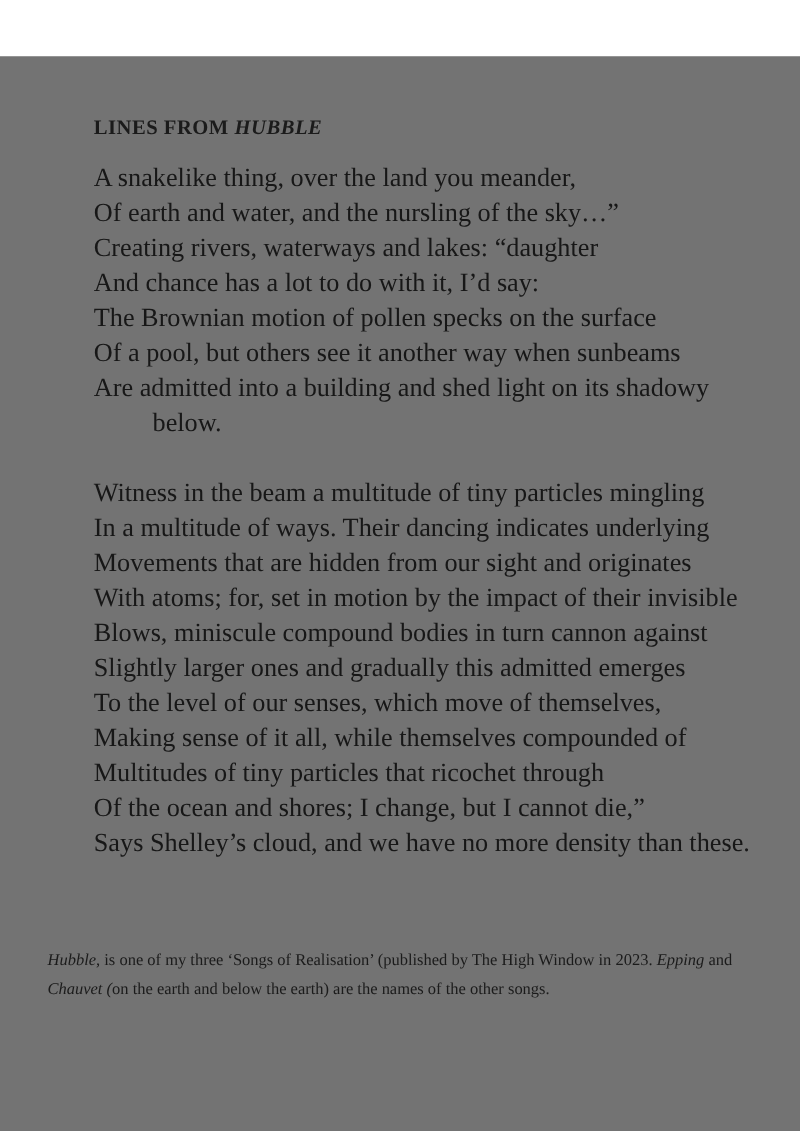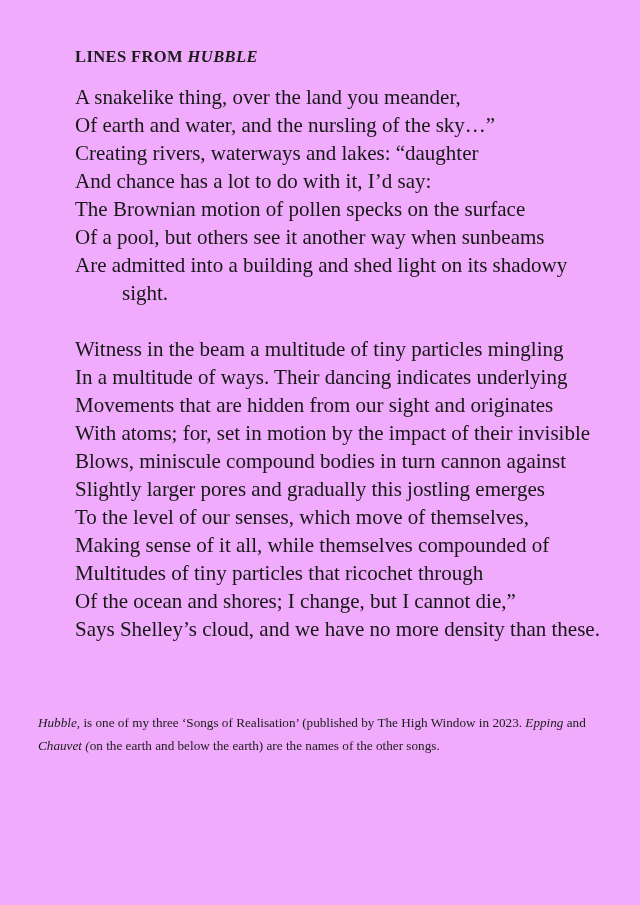--- a/index.html
+++ b/index.html
@@ -11,22 +11,23 @@
     width: 640px;
     height: 905px;
     position: relative;
     font-family: "Liberation Serif", "DejaVu Serif", serif;
     color: #1a1a1a;
     -webkit-font-smoothing: antialiased;
   }
   .page {
     position: absolute;
     inset: 0;
-    background: #f0abfc;
+    background: #737373;
     overflow: hidden;
+    margin-top: 45px;
   }
 
   
   .poem-title {
     position: absolute;
     left: 75px;
     top: 36px;
     font-size: 16.5px;
     letter-spacing: 0.4px;
     white-space: nowrap;
@@ -83,29 +84,29 @@
 
   <div class="poem-body">
       <div class="stanza">
         <div class="verse-line">A snakelike thing, over the land you meander,</div>
         <div class="verse-line">Of earth and water, and the nursling of the sky…”</div>
         <div class="verse-line">Creating rivers, waterways and lakes: “daughter</div>
         <div class="verse-line">And chance has a lot to do with it, I’d say:</div>
         <div class="verse-line">The Brownian motion of pollen specks on the surface</div>
         <div class="verse-line">Of a pool, but others see it another way when sunbeams</div>
         <div class="verse-line">Are admitted into a building and shed light on its shadowy</div>
-        <div class="verse-line indented">sight.</div>
+        <div class="verse-line indented">below.</div>
       </div>
       <div class="stanza">
         <div class="verse-line">Witness in the beam a multitude of tiny particles mingling</div>
         <div class="verse-line">In a multitude of ways. Their dancing indicates underlying</div>
         <div class="verse-line">Movements that are hidden from our sight and originates</div>
         <div class="verse-line">With atoms; for, set in motion by the impact of their invisible</div>
         <div class="verse-line">Blows, miniscule compound bodies in turn cannon against</div>
-        <div class="verse-line">Slightly larger pores and gradually this jostling emerges</div>
+        <div class="verse-line">Slightly larger ones and gradually this admitted emerges</div>
         <div class="verse-line">To the level of our senses, which move of themselves,</div>
         <div class="verse-line">Making sense of it all, while themselves compounded of</div>
         <div class="verse-line">Multitudes of tiny particles that ricochet through</div>
         <div class="verse-line">Of the ocean and shores; I change, but I cannot die,”</div>
         <div class="verse-line">Says Shelley’s cloud, and we have no more density than these.</div>
       </div>
     </div>
 
   <div class="footnote"><em>Hubble,</em><span> is one of my three ‘Songs of Realisation’ (published by The High Window in 2023. </span><em>Epping</em><span> and </span><em>Chauvet (</em><span>on the earth and below the earth) are the names of the other songs.</span></div>
 

